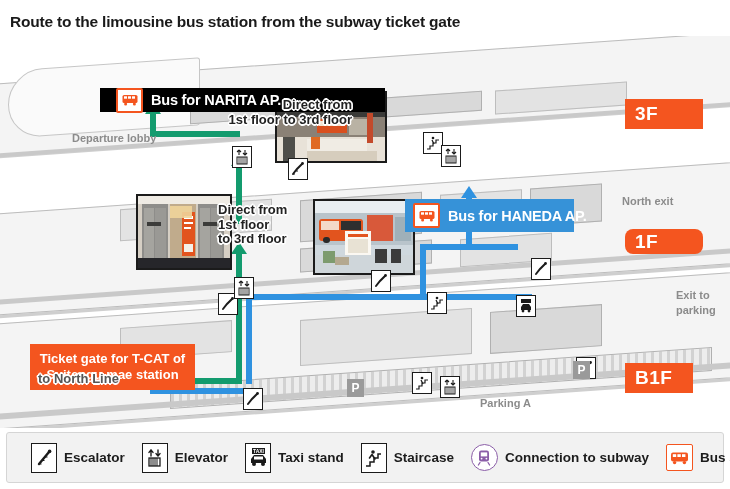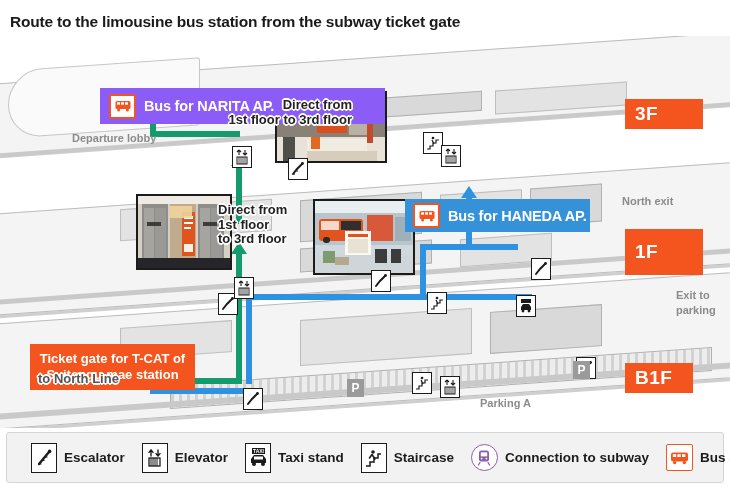--- a/index.html
+++ b/index.html
@@ -53,22 +53,22 @@
   }
 
   
   .banner{
     position:absolute;
     display:flex;align-items:center;
     color:#ffffff;font-weight:bold;
     box-sizing:border-box;
   }
   .banner .btxt{font-size:14.5px;letter-spacing:-0.2px;white-space:nowrap;}
-  .banner-narita{background:#8b5cf6;left:100px;top:52px;width:285px;height:36px;padding-left:9px;}
-  .banner-haneda{background:#3692d8;left:405px;top:163px;width:185px;height:33px;padding-left:8px;}
+  .banner-narita{background:#000000;left:100px;top:52px;width:285px;height:24px;padding-left:16px;}
+  .banner-haneda{background:#3692d8;left:405px;top:163px;width:169px;height:33px;padding-left:8px;}
 
   .bus-badge{
     width:23px;height:21px;background:#ffffff;border:2px solid #f4551f;
     border-radius:2px;margin-right:8px;flex:none;
     display:flex;align-items:center;justify-content:center;
   }
 
   .redbox{
     position:absolute;left:30px;top:308px;width:165px;height:46px;
     background:#f4551f;color:#fff;font-weight:bold;font-size:13px;
@@ -363,21 +363,21 @@
       <svg width="11" height="13" viewBox="0 0 11 13">
           <rect x="1.5" y="1" width="8" height="8" rx="1.6" fill="#8b5ea8"></rect>
           <rect x="3" y="2.4" width="5" height="3" fill="#fff"></rect>
           <path d="M2 10 L1 12 M9 10 L10 12" stroke="#8b5ea8" stroke-width="1.1"></path>
         </svg>
     </div>
 
     <div class="floor-tag" style="left:625px;top:63px;width:78px;height:30px;">
       <span>3F</span>
     </div>
-    <div class="floor-tag" style="left:625px;top:193px;width:78px;height:46px;">
+    <div class="floor-tag" style="left:625px;top:193px;width:78px;height:25px;border-radius:8px;">
       <span>1F</span>
     </div>
     <div class="floor-tag" style="left:625px;top:327px;width:68px;height:30px;">
       <span>B1F</span>
     </div>
 
     <div class="banner banner-narita">
       <span class="bus-badge">
         <svg width="16" height="12" viewBox="0 0 16 12">
             <rect x="0.5" y="1" width="15" height="8" rx="1.6" fill="#f4551f"></rect>

